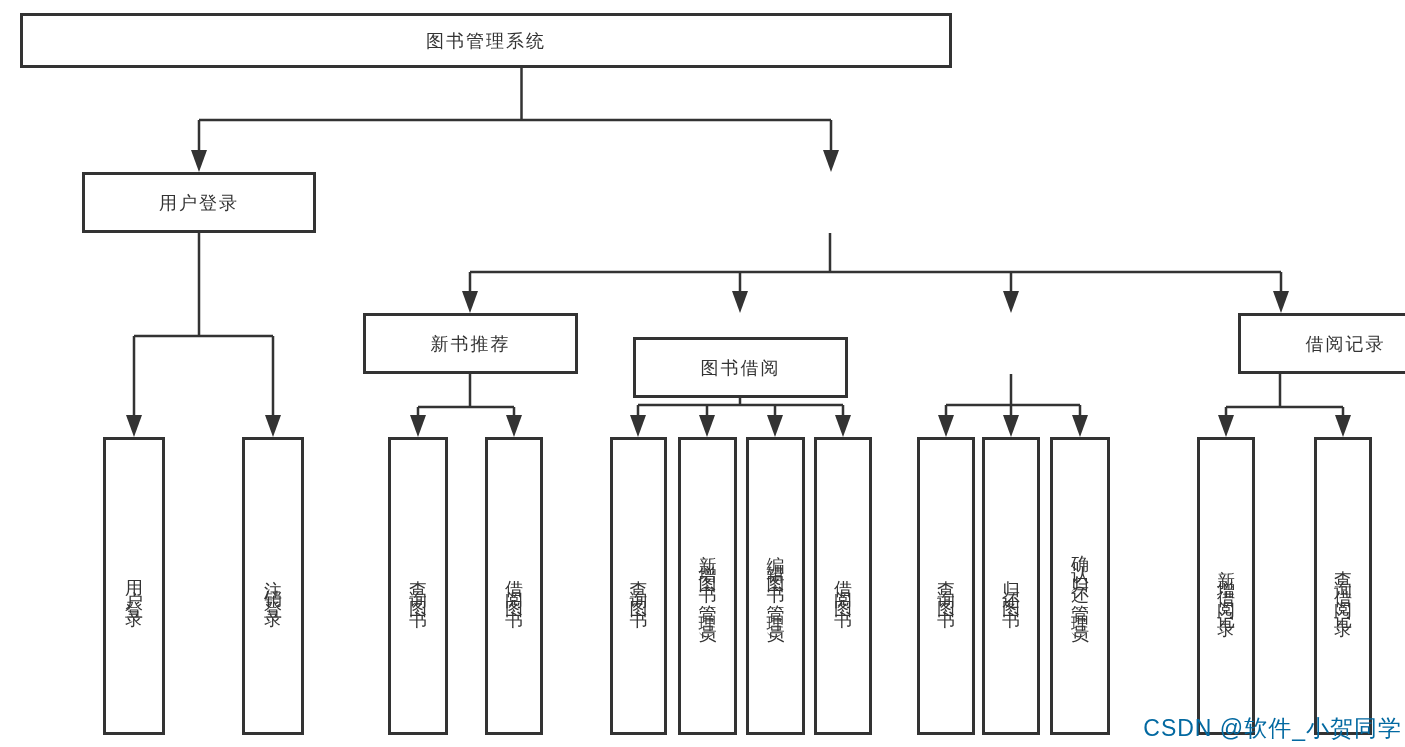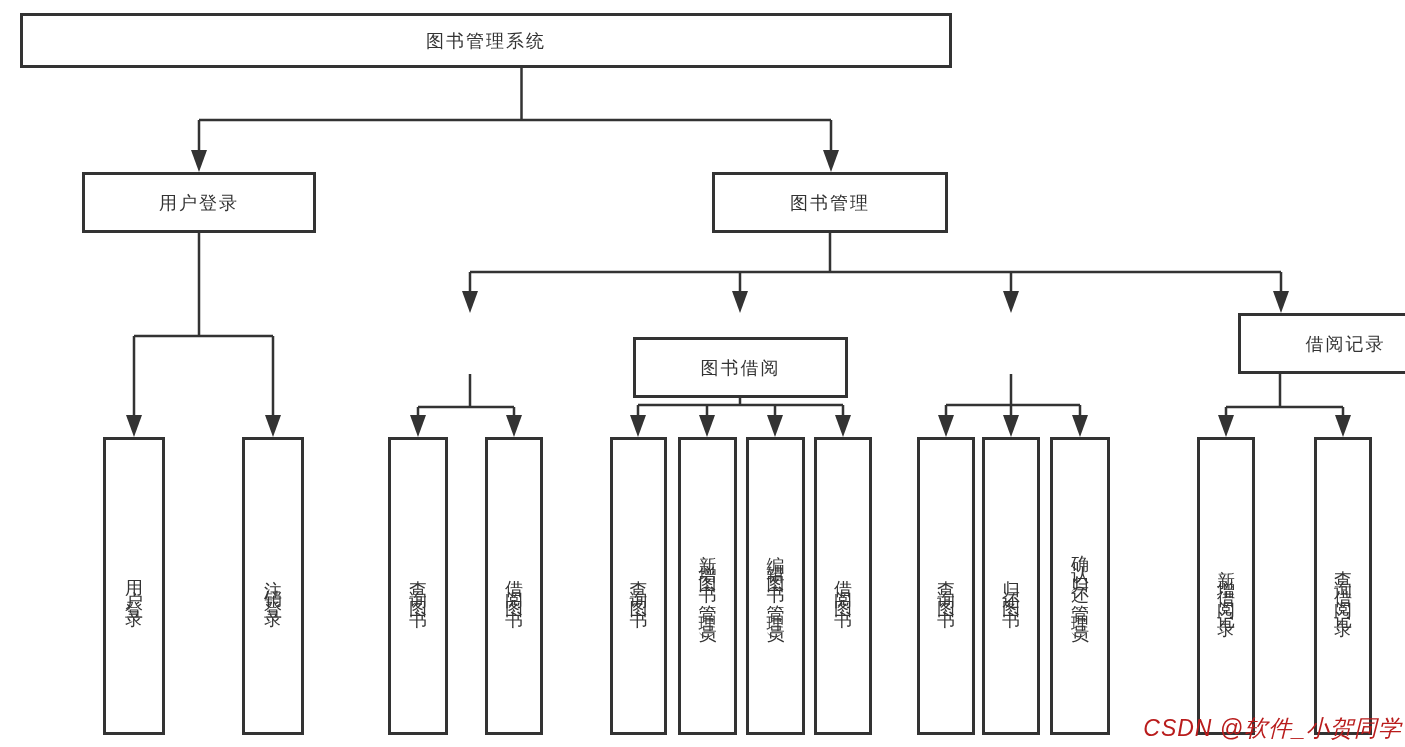--- a/index.html
+++ b/index.html
@@ -55,25 +55,24 @@
   #f9  { left:917px;  width:58px; }
   #f10 { left:982px;  width:58px; }
   #f11 { left:1050px; width:60px; }
   #f12 { left:1197px; width:58px; }
   #f13 { left:1314px; width:58px; }
 
   .watermark {
     position:absolute;
     right:3px; bottom:3px;
     font-size:23px;
-    color:#b91c1c;
+    color:#0369a1;
     letter-spacing:1px;
     z-index:10;
     white-space:nowrap;
-    font-style:italic;
   }
 </style>
 </head>
 <body>
 
 <div id="canvas">
 
   <svg class="connectors" width="1405" height="747">
 
     <path d="M521.5,68 V120 M199,120 H831 M199,120 V152 M831,120 V152"></path>
@@ -106,22 +105,22 @@
     <polygon points="1072,415 1088,415 1080,437"></polygon>
 
     <path d="M1280,374 V407 M1226,407 H1343 M1226,407 V417 M1343,407 V417"></path>
     <polygon points="1218,415 1234,415 1226,437"></polygon>
     <polygon points="1335,415 1351,415 1343,437"></polygon>
   </svg>
 
   <div class="box" id="root">图书管理系统</div>
 
   <div class="box hbox" id="l2a">用户登录</div>
-  <div class="box hbox" id="l2b">图书管理</div>
 
+  <div class="box hbox" id="l3a">新书推荐</div>
   <div class="box hbox" id="l3b">图书借阅</div>
   <div class="box hbox" id="l3d">借阅记录</div>
 
   <div class="box leaf" id="f1">用户登录</div>
   <div class="box leaf" id="f2">注销登录</div>
 
   <div class="box leaf" id="f3">查询图书</div>
   <div class="box leaf" id="f4">借阅图书</div>
 
   <div class="box leaf" id="f5">查询图书</div>

